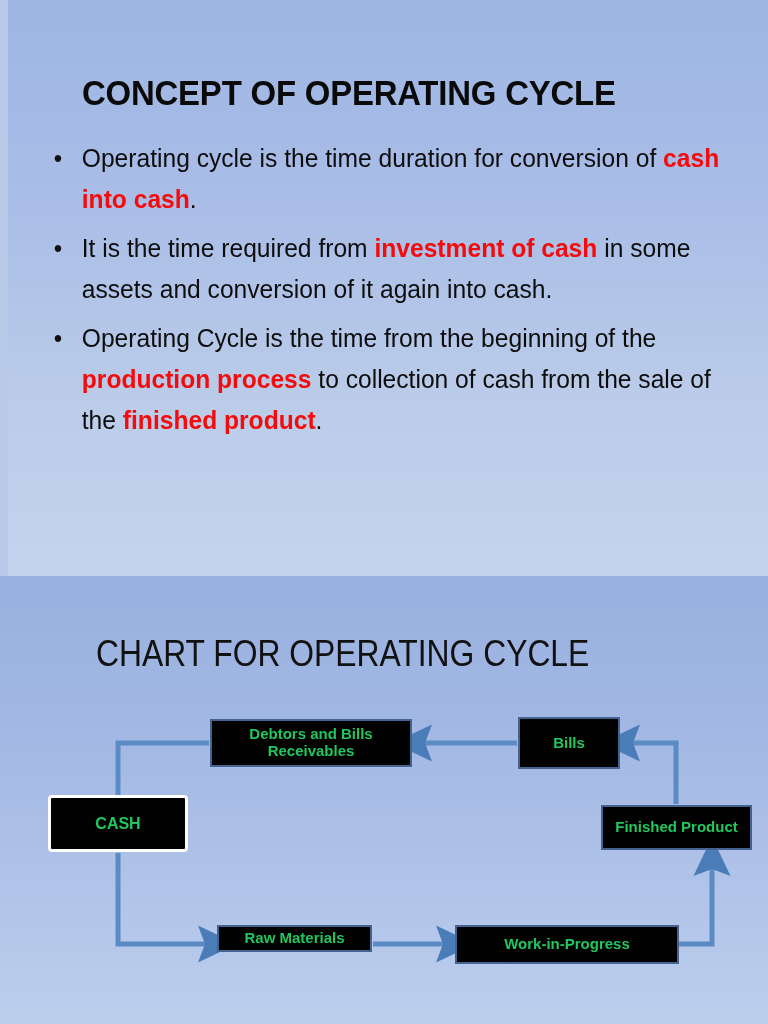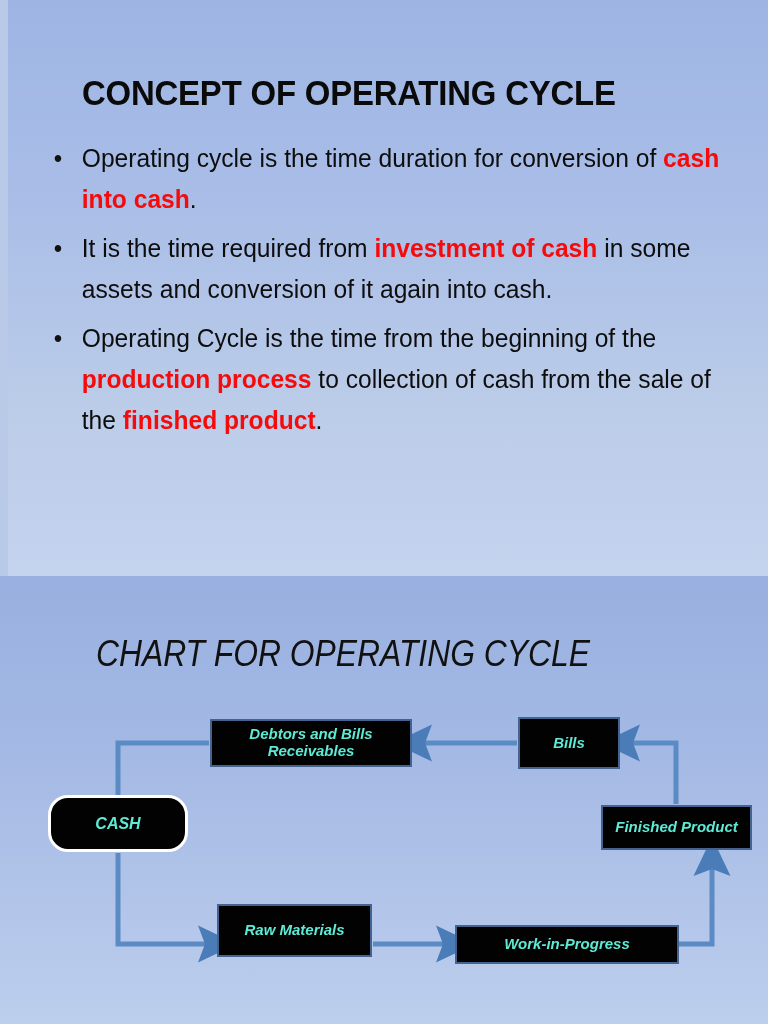--- a/index.html
+++ b/index.html
@@ -41,46 +41,45 @@
     position:absolute;left:6px;top:0;
     font-size:25px;line-height:41px;color:#111;
   }
   .bullet .hl{color:#f50b0b;font-weight:bold;}
 
   
   .slide2{
     position:absolute;left:0;top:576px;width:768px;height:448px;
     background:linear-gradient(to bottom,#99b0e0 0%,#a4b9e4 40%,#b5c7ea 80%,#bccfec 100%);
     overflow:hidden;
-    font-style:italic;
   }
   .slide2-title{
     position:absolute;left:96px;top:32px;
     font-size:37px;font-weight:normal;color:#111;
     transform:scaleX(0.86);transform-origin:left center;
     white-space:nowrap;
   }
 
   .diagram{position:absolute;left:0;top:0;width:768px;height:448px;}
 
   .node{
     position:absolute;
     background:#020202;
     border:2px solid #44648f;
-    color:#5eead4;
+    color:#22c55e;
     font-weight:bold;
     display:flex;align-items:center;justify-content:center;
     text-align:center;
     box-sizing:border-box;
     line-height:1.12;
     z-index:3;
   }
   .node.rounded{
     border:3px solid #ffffff;
-    border-radius:20px;
+    border-radius:4px;
   }
   svg.wires{position:absolute;left:0;top:0;width:768px;height:448px;z-index:1;}
 </style>
 </head>
 <body>
 
 <div class="page">
 
   <section class="slide1">
     <h1 class="slide1-title">CONCEPT OF OPERATING CYCLE</h1>
@@ -132,18 +131,18 @@
       <div class="node rounded" style="left:48px;top:219px;width:140px;height:57px;font-size:16px;">CASH</div>
 
       <div class="node" style="left:210px;top:143px;width:202px;height:48px;font-size:15px;padding:0 8px;">Debtors and Bills Receivables</div>
 
       <div class="node" style="left:518px;top:141px;width:102px;height:52px;font-size:15px;">Bills</div>
 
       <div class="node" style="left:601px;top:229px;width:151px;height:45px;font-size:15px;">Finished Product</div>
 
       <div class="node" style="left:455px;top:349px;width:224px;height:39px;font-size:15px;">Work-in-Progress</div>
 
-      <div class="node" style="left:217px;top:328px;width:155px;height:53px;font-size:15px;">Raw Materials</div>
+      <div class="node" style="left:217px;top:349px;width:155px;height:27px;font-size:15px;">Raw Materials</div>
 
     </div>
   </section>
 
 </div>
 
 </body></html>

